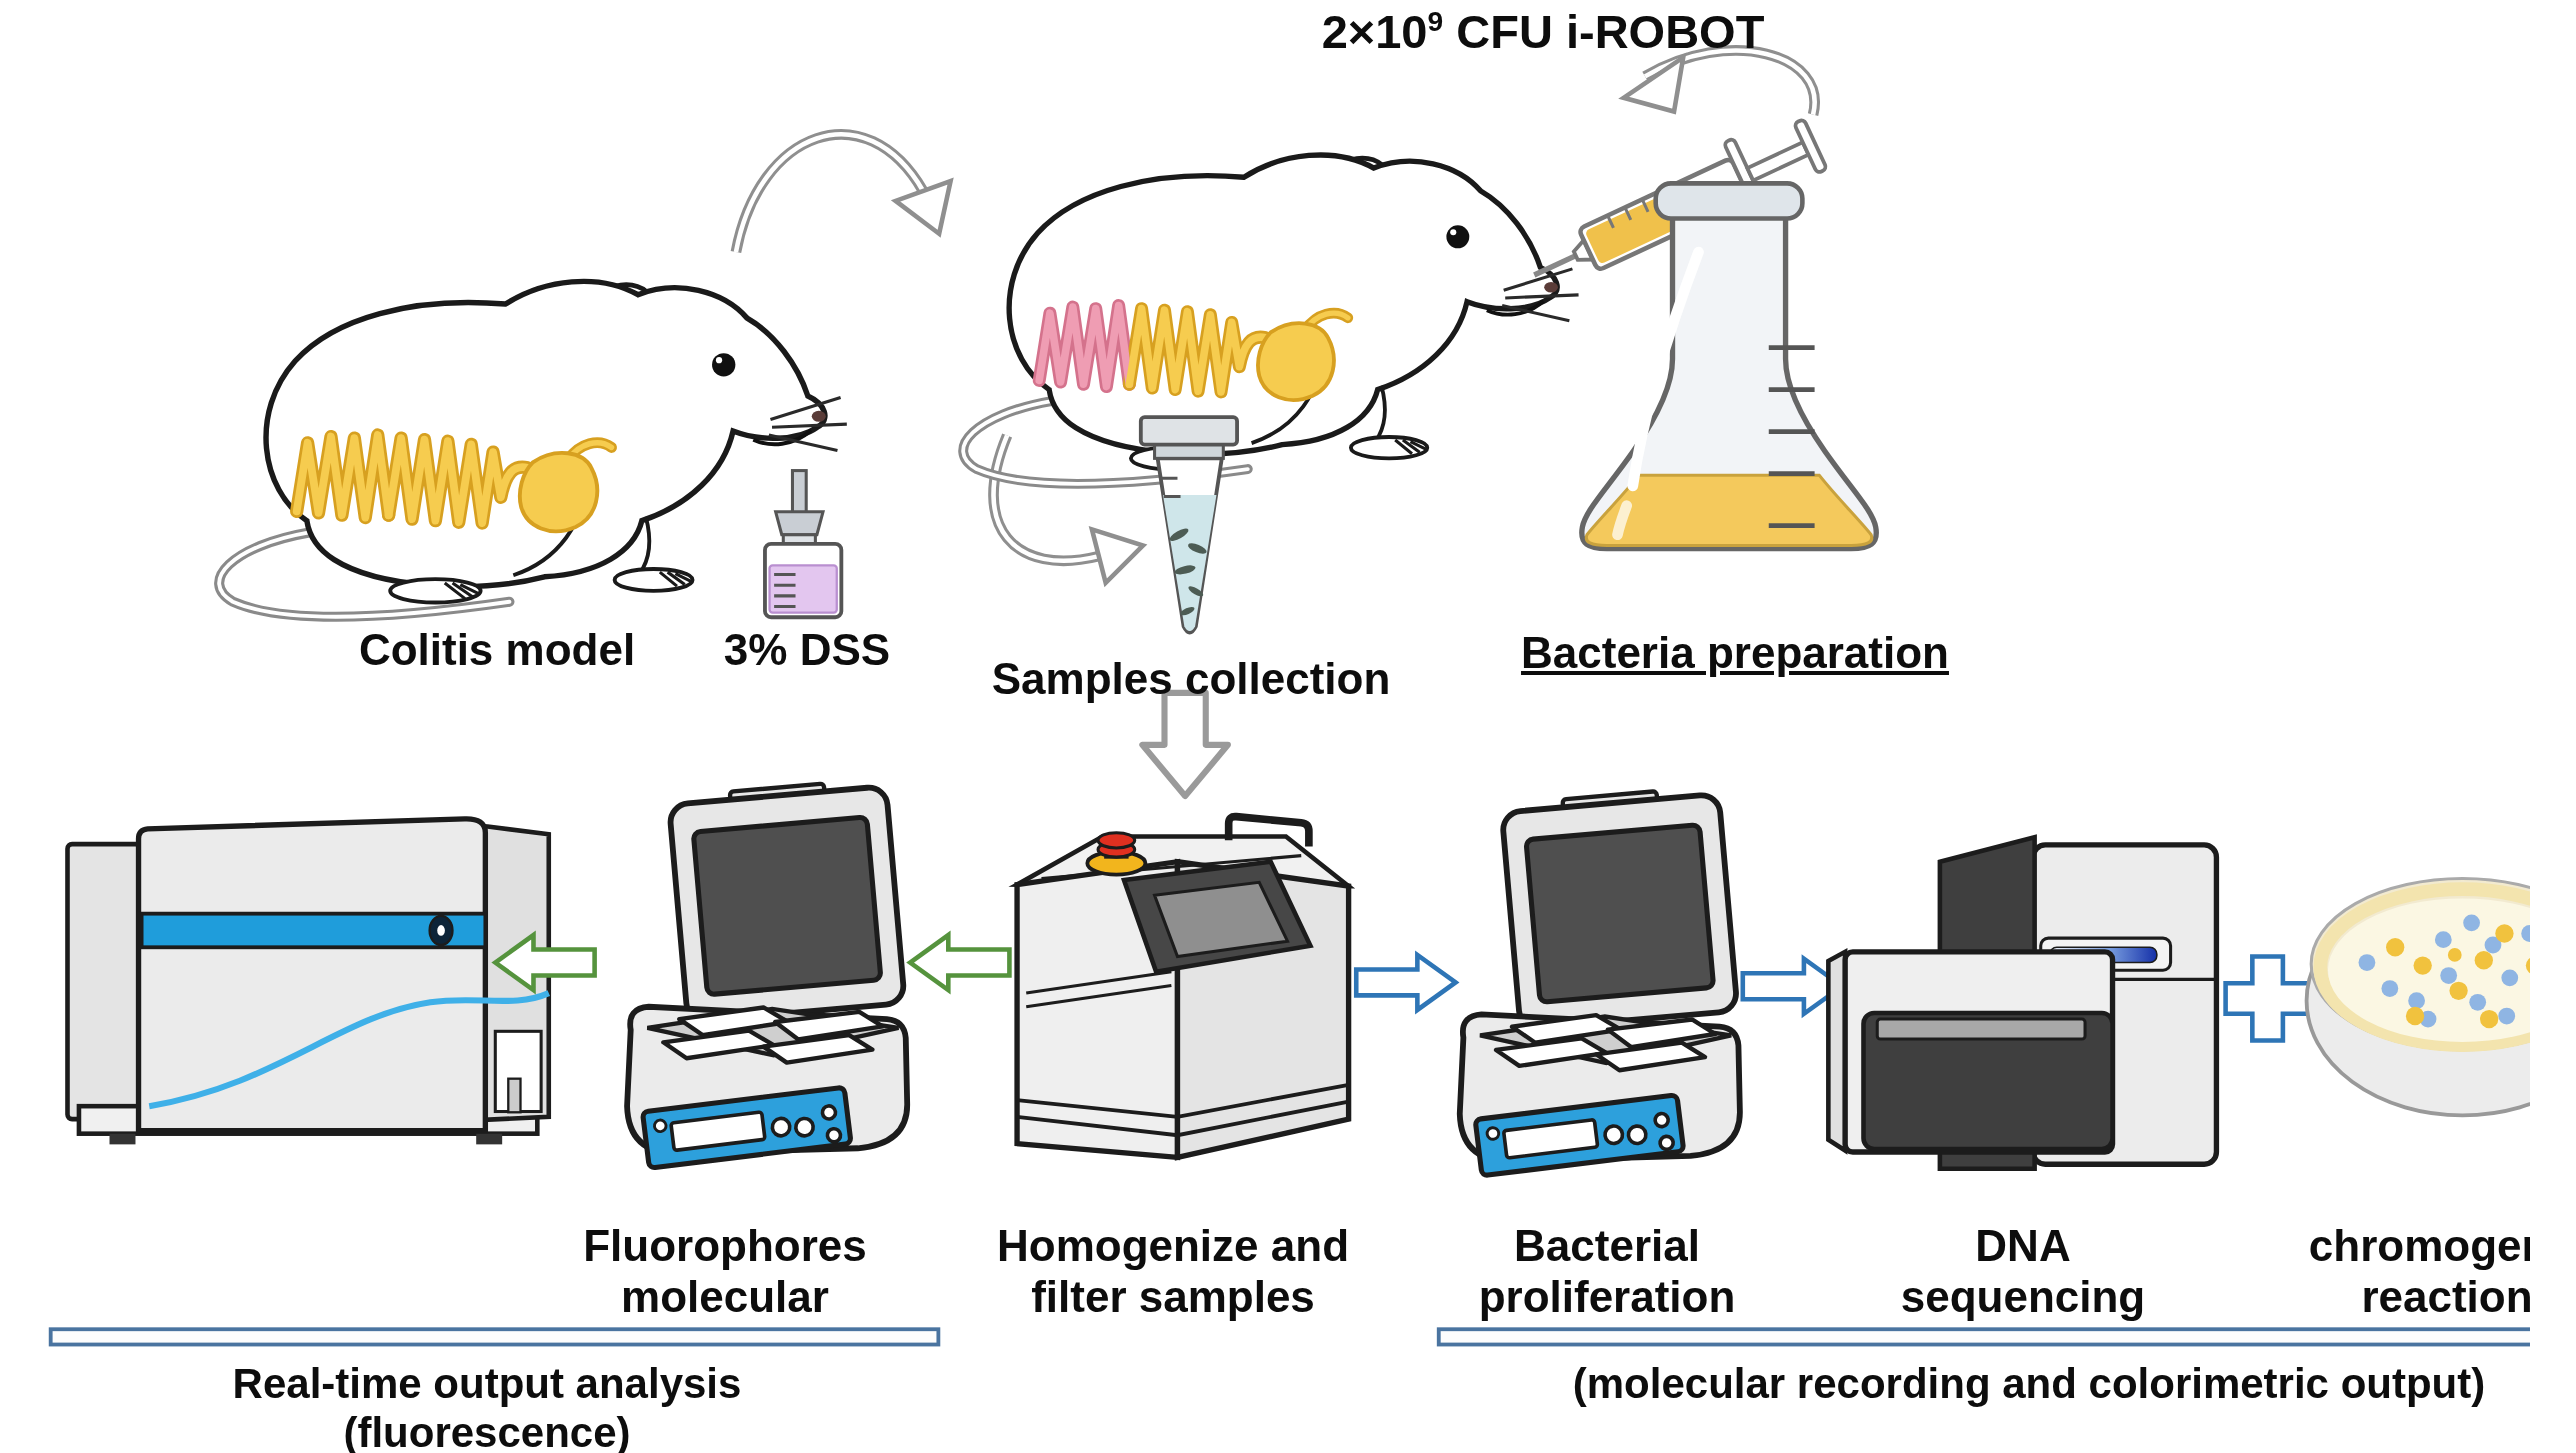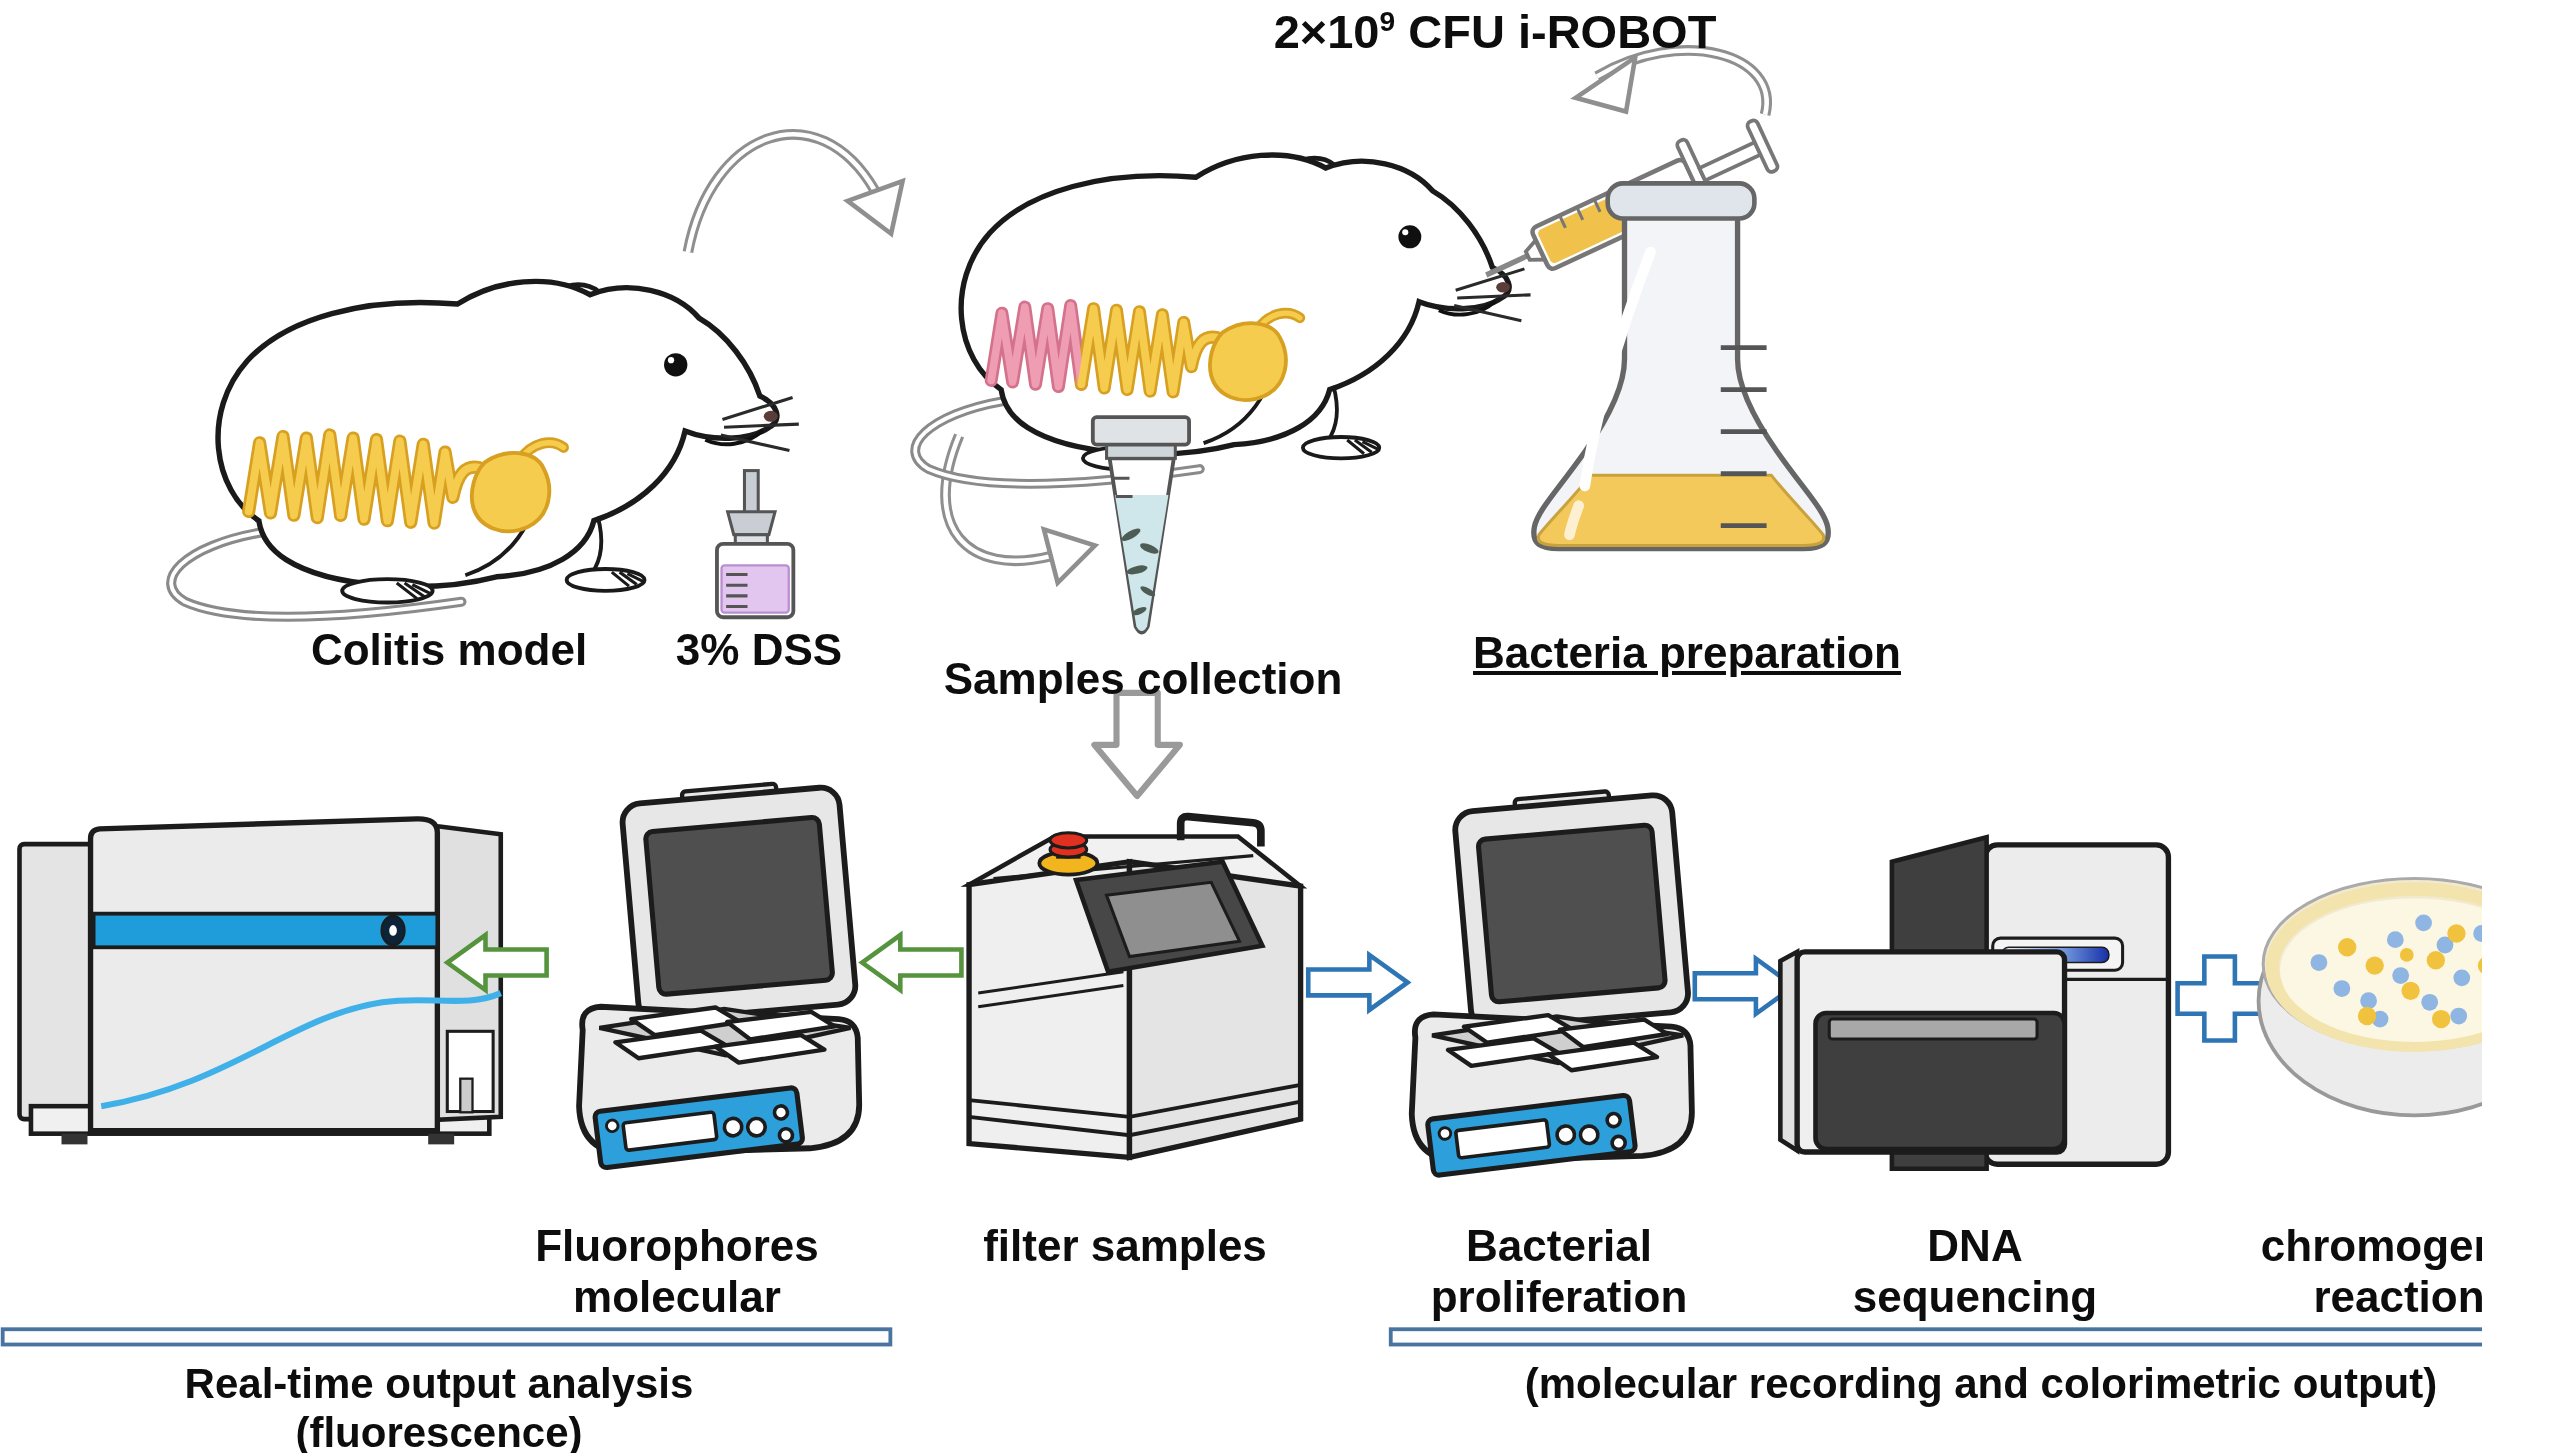--- a/index.html
+++ b/index.html
@@ -1,17 +1,17 @@
 <!DOCTYPE html>
 <html style="--c-arrow_green: #55933d; --c-arrow_blue: #2e75b6; --c-arrow_gray: #8f8f8f; --c-bar_border: #4a74a0; --c-band_blue: #1f9ddb; --c-line_blue: #3fb0e8; --c-panel_blue: #2da0dc; --c-screen_dark: #4f4f4f; --c-machine_gray: #ebebeb; --c-intestine_yellow: #f6cc4f; --c-intestine_outline: #d7a020; --c-intestine_pink: #ef9db3; --c-intestine_pink_outline: #d4728c; --c-dss_liquid: #e3c6ef; --c-flask_liquid: #f4c95c; --c-tube_liquid: #cfe6ea; --c-syringe_liquid: #f0c14b; --c-colony_blue: #8fb5e3; --c-colony_yellow: #f1c23e; --c-button_red: #e03020; --c-button_ring_yellow: #f2b51d; --c-slot_blue: #1530a8;font-size:12.2px"><head>
 <meta charset="utf-8">
 <style>
   html,body{margin:0;padding:0;background:#fff;}
   #canvas{position:relative;width:2482px;height:1453px;background:#fff;overflow:hidden;
-          font-family:"Liberation Sans", sans-serif;}
+          font-family:"Liberation Sans", sans-serif;margin-left:48px;}
   svg.art{position:absolute;left:0;top:0;}
   .lbl{position:absolute;transform:translateX(-50%);text-align:center;color:#0d0d0d;
        font-weight:bold;white-space:nowrap;line-height:1.16;}
   .lbl-row1{font-size:44px;}
   .lbl-title{font-size:47px;}
   .lbl-title sup{font-size:60%;vertical-align:super;}
   .lbl-step{font-size:44px;}
   .lbl-caption{font-size:42px;}
   .gut{fill:none;stroke-linecap:round;stroke-linejoin:round;}
 </style>
@@ -297,20 +297,21 @@
 <div class="lbl lbl-row1" style="left:449px;top:624px;">Colitis model</div>
 <div class="lbl lbl-row1" style="left:759px;top:624px;">3% DSS</div>
 <div class="lbl lbl-row1" style="left:1143px;top:653px;">Samples collection</div>
 <div class="lbl lbl-row1" style="left:1687px;top:627px;text-decoration:underline;">Bacteria preparation</div>
 
 <div class="lbl lbl-step" style="left:677px;top:1220px;">
   <span style="display:block">Fluorophores</span>
   <span style="display:block">molecular</span>
 </div>
 <div class="lbl lbl-step" style="left:1125px;top:1220px;">
+  <span style="display:block">Homogenize and</span>
   <span style="display:block">filter samples</span>
 </div>
 <div class="lbl lbl-step" style="left:1559px;top:1220px;">
   <span style="display:block">Bacterial</span>
   <span style="display:block">proliferation</span>
 </div>
 <div class="lbl lbl-step" style="left:1975px;top:1220px;">
   <span style="display:block">DNA</span>
   <span style="display:block">sequencing</span>
 </div>

